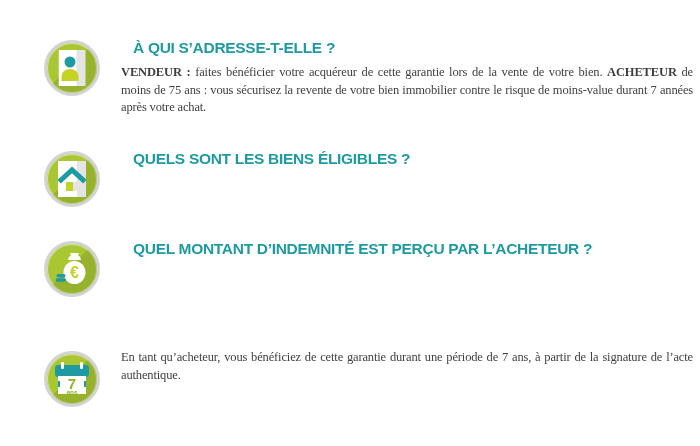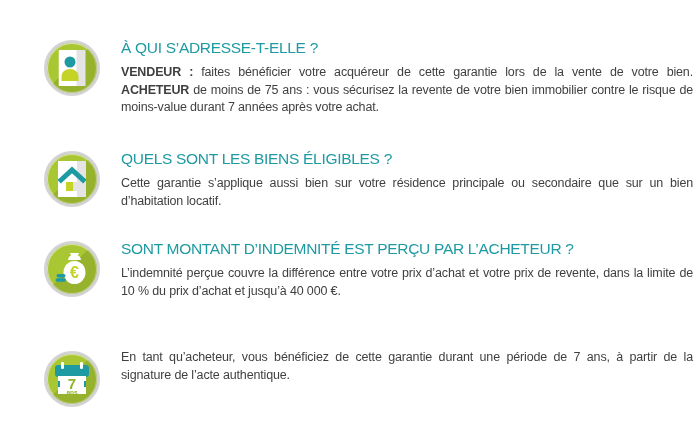--- a/index.html
+++ b/index.html
@@ -28,26 +28,26 @@
     background:linear-gradient(135deg, rgba(0,0,0,0) 46%, rgba(55,75,10,.16) 46.5%);
   }
   .icon-badge svg{position:absolute;left:50%;top:50%;transform:translate(-50%,-50%);z-index:2;}
   .f-white{fill:#ffffff}
   .f-gray{fill:#e4e4e4}
   .f-teal{fill:var(--teal)}
   .f-accent{fill:var(--accent-green)}
   .s-teal{stroke:var(--teal)}
   .content{margin-left:121px;width:572px;}
   h2{
-    margin:0 0 7px 0;font-size:15.5px;font-weight:normal;color:var(--teal);
+    margin:0 0 7px 12px;font-size:15.5px;font-weight:bold;color:var(--teal);
     letter-spacing:-0.3px;line-height:19px;
   }
   .body-text{
     margin:0;font-size:12.5px;line-height:17.5px;color:var(--body-text);
-    text-align:justify;letter-spacing:-0.15px;
+    text-align:justify;letter-spacing:-0.15px;font-family:Liberation Serif, serif;
   }
   .body-text .b{font-weight:bold;}
   .cal-num{font-weight:bold;}
 </style>
 </head>
 <body>
 
 <div class="section" style="top:38px">
   <div class="icon-badge">
     <svg width="27" height="36" viewBox="0 0 27 36">
@@ -68,38 +68,36 @@
     <svg width="28" height="36" viewBox="0 0 28 36">
       <rect x="0" y="0" width="28" height="36" class="f-white"></rect>
       <rect x="19" y="0" width="9" height="36" class="f-gray"></rect>
       <path d="M3 19 L14 9 L25 19" fill="none" class="s-teal" stroke-width="5" stroke-linecap="square"></path>
       <rect x="8" y="21" width="7" height="9" class="f-accent"></rect>
       <rect x="15" y="21" width="8" height="9" class="f-gray"></rect>
     </svg>
   </div>
   <div class="content">
     <h2>QUELS SONT LES BIENS ÉLIGIBLES ?</h2>
-    <p class="body-text"><span>Cette garantie s’applique aussi bien sur votre résidence principale ou secondaire que sur un bien d’habitation locatif.</span></p>
   </div>
 </div>
 
 <div class="section" style="top:239px">
   <div class="icon-badge">
     <svg width="34" height="34" viewBox="0 0 34 34">
       <path d="M15 1 h9 l-2.5 6 h-4 z" class="f-white"></path>
       <ellipse cx="19.5" cy="20.5" rx="11" ry="11.5" class="f-white"></ellipse>
       <path d="M13 8 a3 2.5 0 0 1 13 0 z" class="f-white"></path>
       <text x="19.5" y="26" text-anchor="middle" font-size="16" font-weight="bold" class="f-accent" font-family="Liberation Sans, sans-serif">€</text>
       <rect x="1.5" y="22" width="9" height="3.6" rx="1.8" class="f-teal"></rect>
       <rect x="0.5" y="26.2" width="10.5" height="3.6" rx="1.8" class="f-teal"></rect>
     </svg>
   </div>
   <div class="content">
-    <h2>SONT MONTANT D’INDEMNITÉ EST PERÇU PAR L’ACHETEUR ?</h2>
-    <p class="body-text"><span>L’indemnité perçue couvre la différence entre votre prix d’achat et votre prix de revente, dans la limite de 10 % du prix d’achat et jusqu’à 40 000 €.</span></p>
+    <h2>QUEL MONTANT D’INDEMNITÉ EST PERÇU PAR L’ACHETEUR ?</h2>
   </div>
 </div>
 
 <div class="section" style="top:349px">
   <div class="icon-badge">
     <svg width="36" height="34" viewBox="0 0 36 34">
       <rect x="1" y="3" width="34" height="12" rx="3" class="f-teal"></rect>
       <rect x="7" y="0" width="3" height="7" rx="1.2" class="f-white"></rect>
       <rect x="26" y="0" width="3" height="7" rx="1.2" class="f-white"></rect>
       <rect x="4" y="14" width="28" height="18" class="f-white"></rect>

